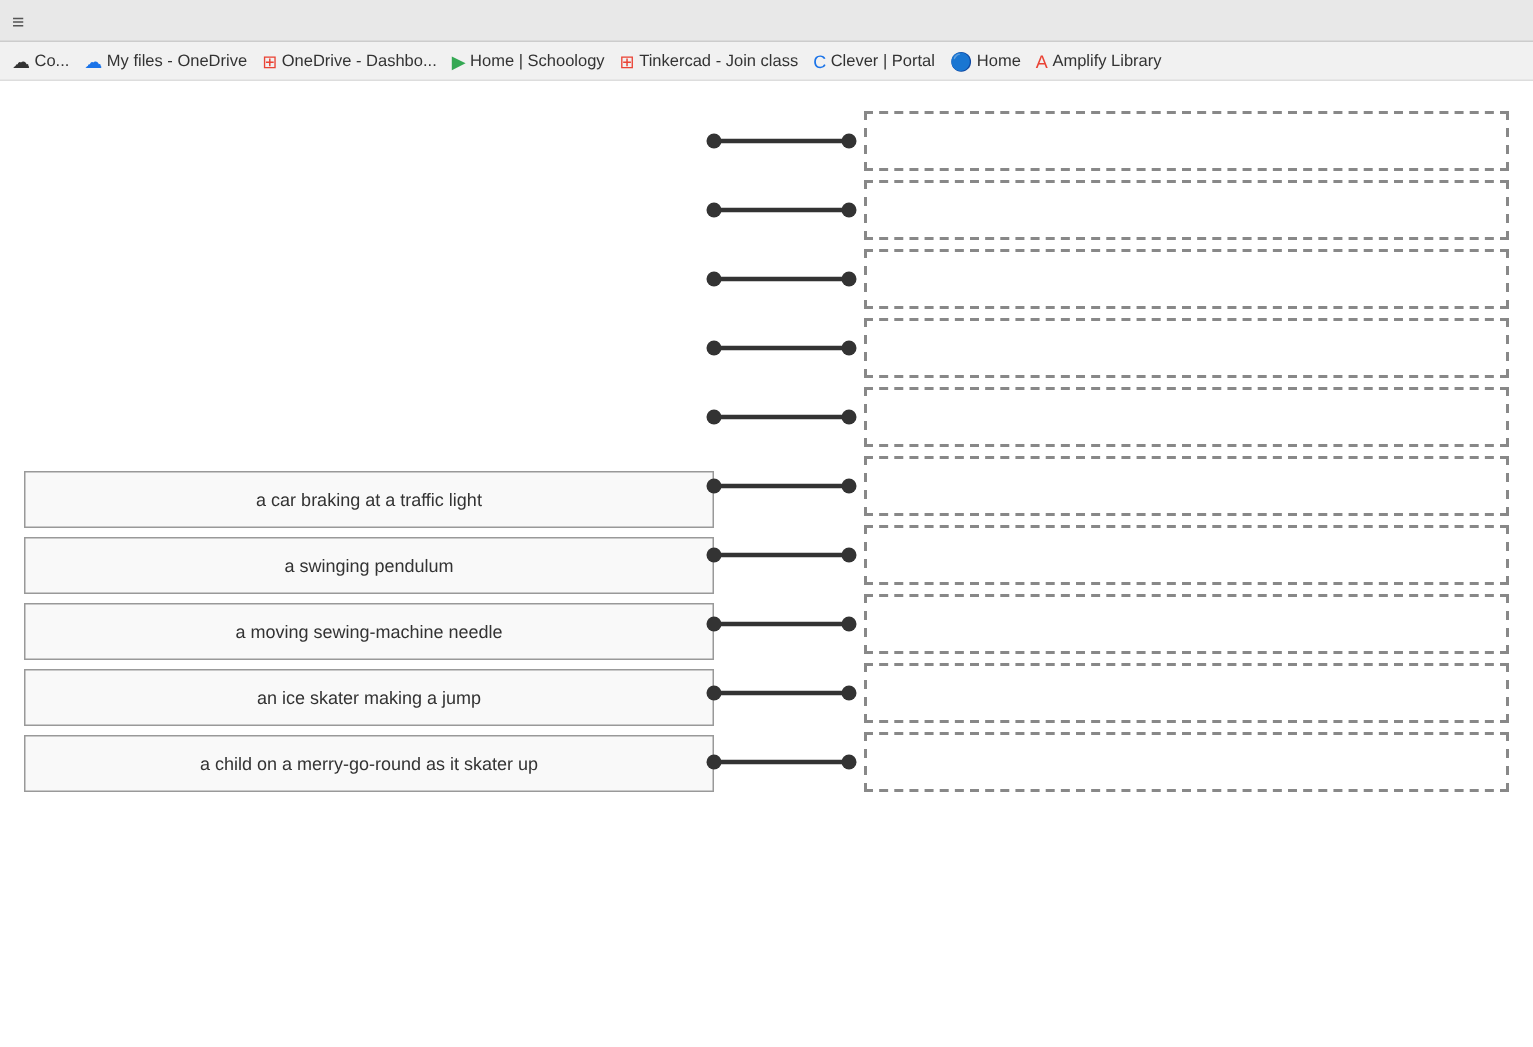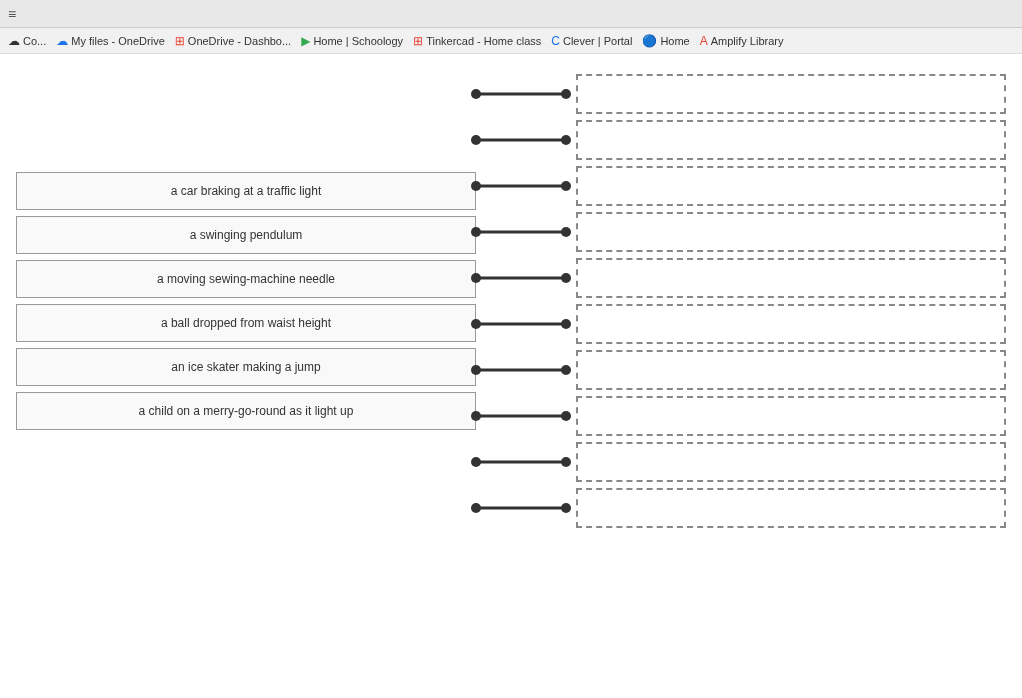--- a/index.html
+++ b/index.html
@@ -109,49 +109,48 @@
     <div class="bookmark-item">
       <span class="bookmark-icon bm-red">⊞</span>
       <span>OneDrive - Dashbo...</span>
     </div>
     <div class="bookmark-item">
       <span class="bookmark-icon bm-green">▶</span>
       <span>Home | Schoology</span>
     </div>
     <div class="bookmark-item">
       <span class="bookmark-icon bm-red">⊞</span>
-      <span>Tinkercad - Home class</span>
+      <span>Tinkercad - Join class</span>
     </div>
     <div class="bookmark-item">
       <span class="bookmark-icon bm-blue">C</span>
       <span>Clever | Portal</span>
     </div>
     <div class="bookmark-item">
       <span class="bookmark-icon ">🔵</span>
       <span>Home</span>
     </div>
     <div class="bookmark-item">
       <span class="bookmark-icon bm-red">A</span>
       <span>Amplify Library</span>
     </div>
   </div>
 
 <div class="main-content">
   <div class="question-text"></div>
 
-  <div style="display:flex; align-items:center; gap:0;">
+  <div style="display:flex; align-items:flex-end; gap:0;">
 
     <div class="source-column">
 
     <div class="source-item">a car braking at a traffic light</div>
         <div class="source-item">a swinging pendulum</div>
         <div class="source-item">a moving sewing-machine needle</div>
-        <div class="source-item">a ball dropped from waist height</div>
         <div class="source-item">an ice skater making a jump</div>
-        <div class="source-item">a child on a merry-go-round as it light up</div>
+        <div class="source-item">a child on a merry-go-round as it skater up</div>
       </div>
 
     <div id="right-section" style="display: flex; flex: 1 1 0%; position: relative; align-items: flex-start;">
     <div style="position: relative; width: 100px; height: 454px; flex-shrink: 0;">
           <svg width="100" height="454" style="position: absolute; left: 0px; top: 0px; overflow: visible;">
             <line x1="0" y1="20" x2="90" y2="20" stroke="#333" stroke-width="3"></line>
             <circle cx="0" cy="20" r="5" fill="#333"></circle>
             <circle cx="90" cy="20" r="5" fill="#333"></circle>
             <line x1="0" y1="66" x2="90" y2="66" stroke="#333" stroke-width="3"></line>
             <circle cx="0" cy="66" r="5" fill="#333"></circle>

